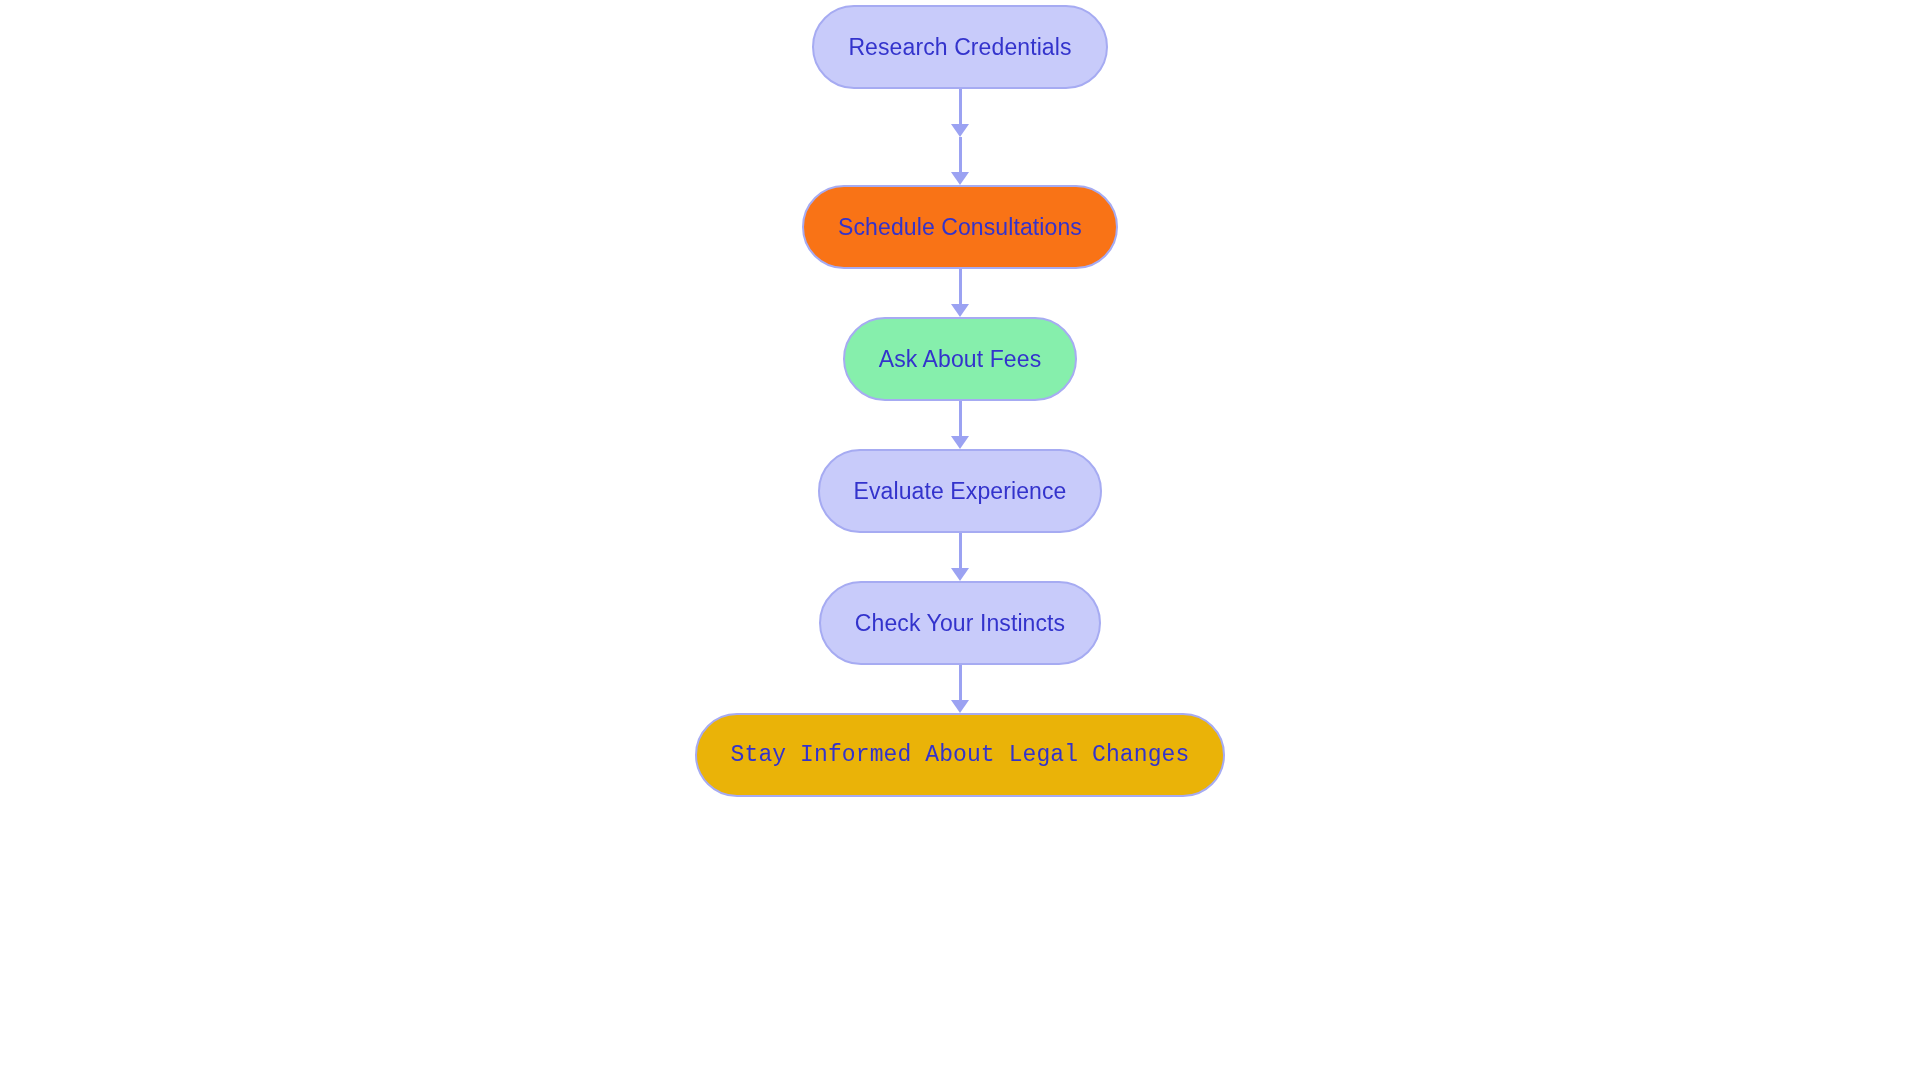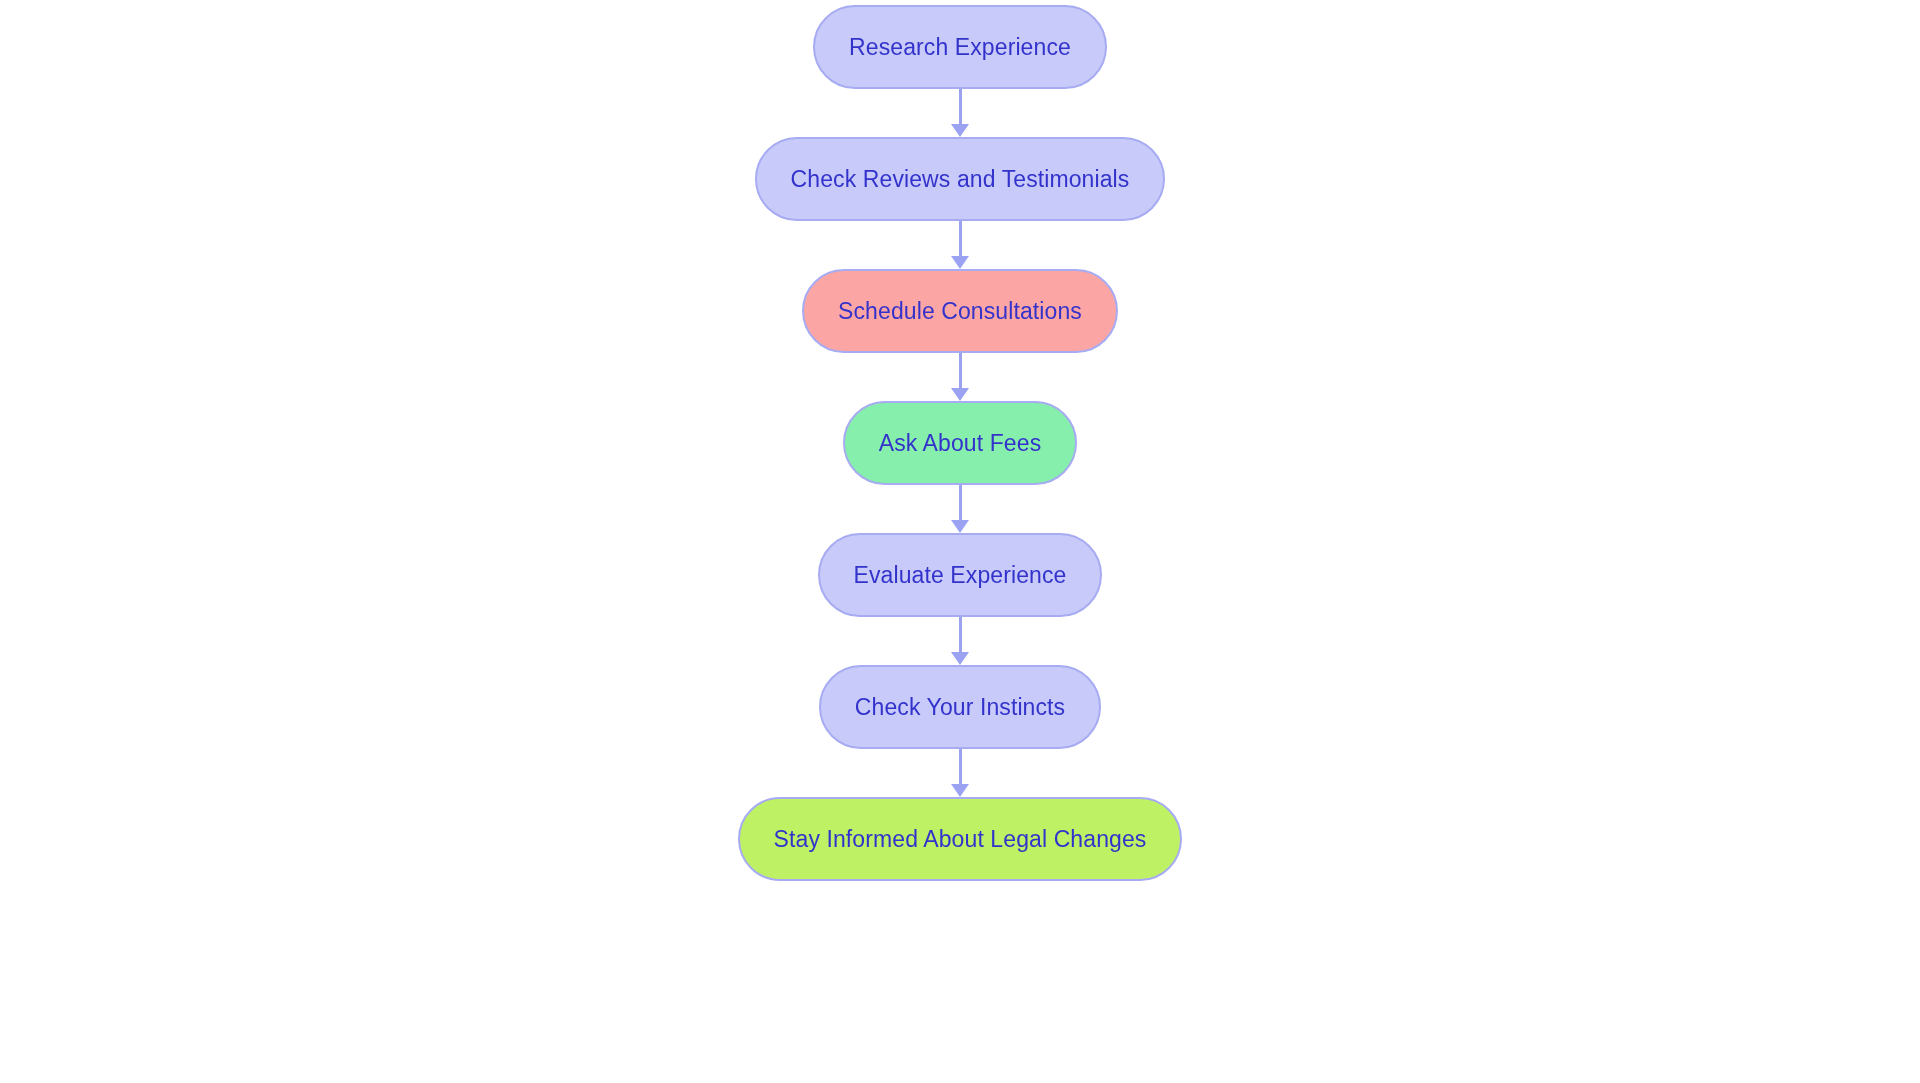--- a/index.html
+++ b/index.html
@@ -98,38 +98,35 @@
 </style>
 </head>
 <body>
 
 <div id="flow-canvas" style="background: rgb(255, 255, 255);">
   <div class="flow-column">
 
     <div class="top-spacer"></div>
 
     <div class="node" style="background: rgb(200, 203, 250); border-color: rgb(166, 171, 242);">
-      <span class="node-label" style="color: rgb(51, 51, 204);">Research Experience</span>
+      <span class="node-label" style="color: rgb(51, 51, 204);">Research Credentials</span>
     </div>
 
     <div class="connector gap-1">
       <div class="connector-line" style="background: rgb(155, 162, 242);"></div>
       <div class="connector-arrow" style="border-top-color: rgb(155, 162, 242);"></div>
     </div>
 
-    <div class="node" style="background: rgb(200, 203, 250); border-color: rgb(166, 171, 242);">
-      <span class="node-label" style="color: rgb(51, 51, 204);">Check Reviews and Testimonials</span>
-    </div>
 
     <div class="connector gap-2">
       <div class="connector-line" style="background: rgb(155, 162, 242);"></div>
       <div class="connector-arrow" style="border-top-color: rgb(155, 162, 242);"></div>
     </div>
 
-    <div class="node" style="background: #fca5a5; border-color: rgb(166, 171, 242);">
+    <div class="node" style="background: #f97316; border-color: rgb(166, 171, 242);">
       <span class="node-label" style="color: rgb(51, 51, 204);">Schedule Consultations</span>
     </div>
 
     <div class="connector gap-3">
       <div class="connector-line" style="background: rgb(155, 162, 242);"></div>
       <div class="connector-arrow" style="border-top-color: rgb(155, 162, 242);"></div>
     </div>
 
     <div class="node" style="background: #86efac; border-color: rgb(166, 171, 242);">
       <span class="node-label" style="color: rgb(51, 51, 204);">Ask About Fees</span>
@@ -151,18 +148,18 @@
 
     <div class="node" style="background: rgb(200, 203, 250); border-color: rgb(166, 171, 242);">
       <span class="node-label" style="color: rgb(51, 51, 204);">Check Your Instincts</span>
     </div>
 
     <div class="connector gap-6">
       <div class="connector-line" style="background: rgb(155, 162, 242);"></div>
       <div class="connector-arrow" style="border-top-color: rgb(155, 162, 242);"></div>
     </div>
 
-    <div class="node" style="background: #bef264; border-color: rgb(166, 171, 242);">
+    <div class="node" style="background: #eab308; border-color: rgb(166, 171, 242); font-family: Liberation Mono, monospace;">
       <span class="node-label" style="color: rgb(51, 51, 204);">Stay Informed About Legal Changes</span>
     </div>
 
   </div>
 </div>
 
 </body></html>

